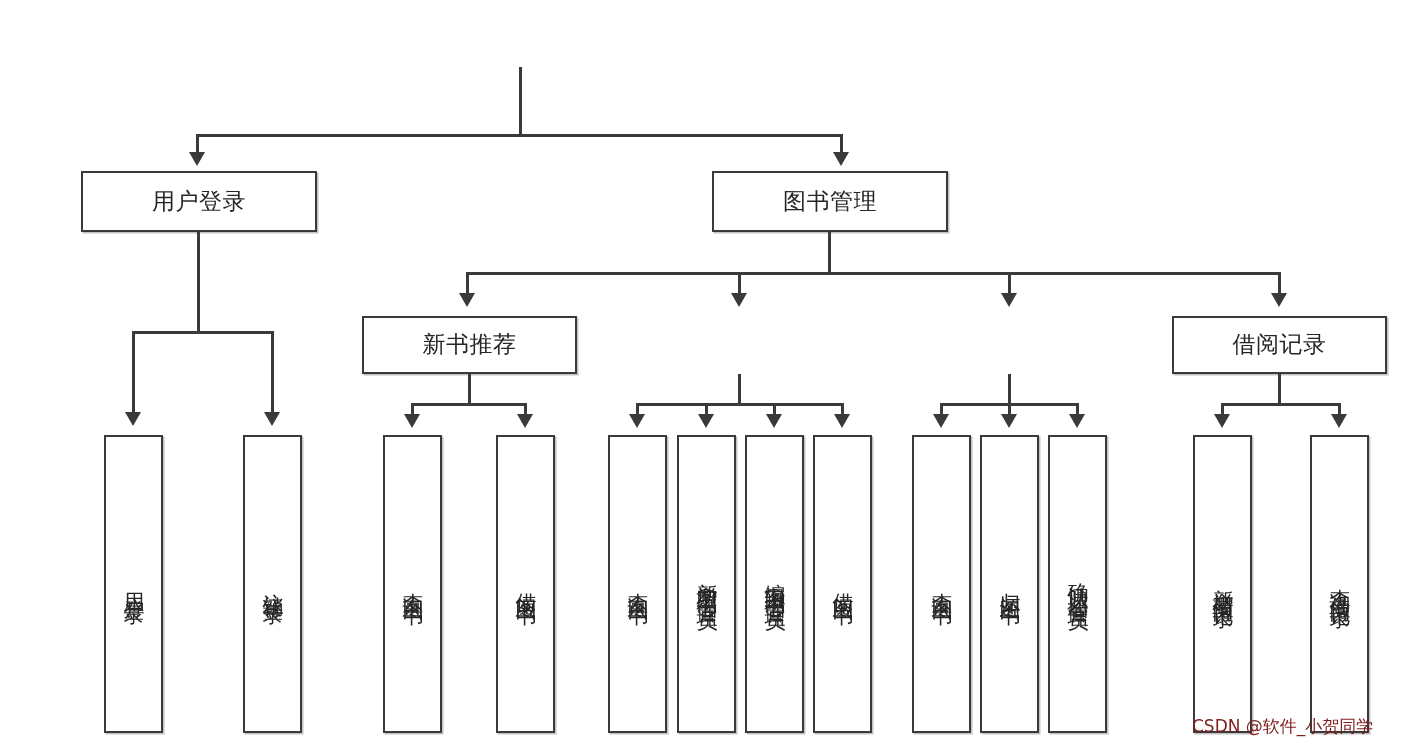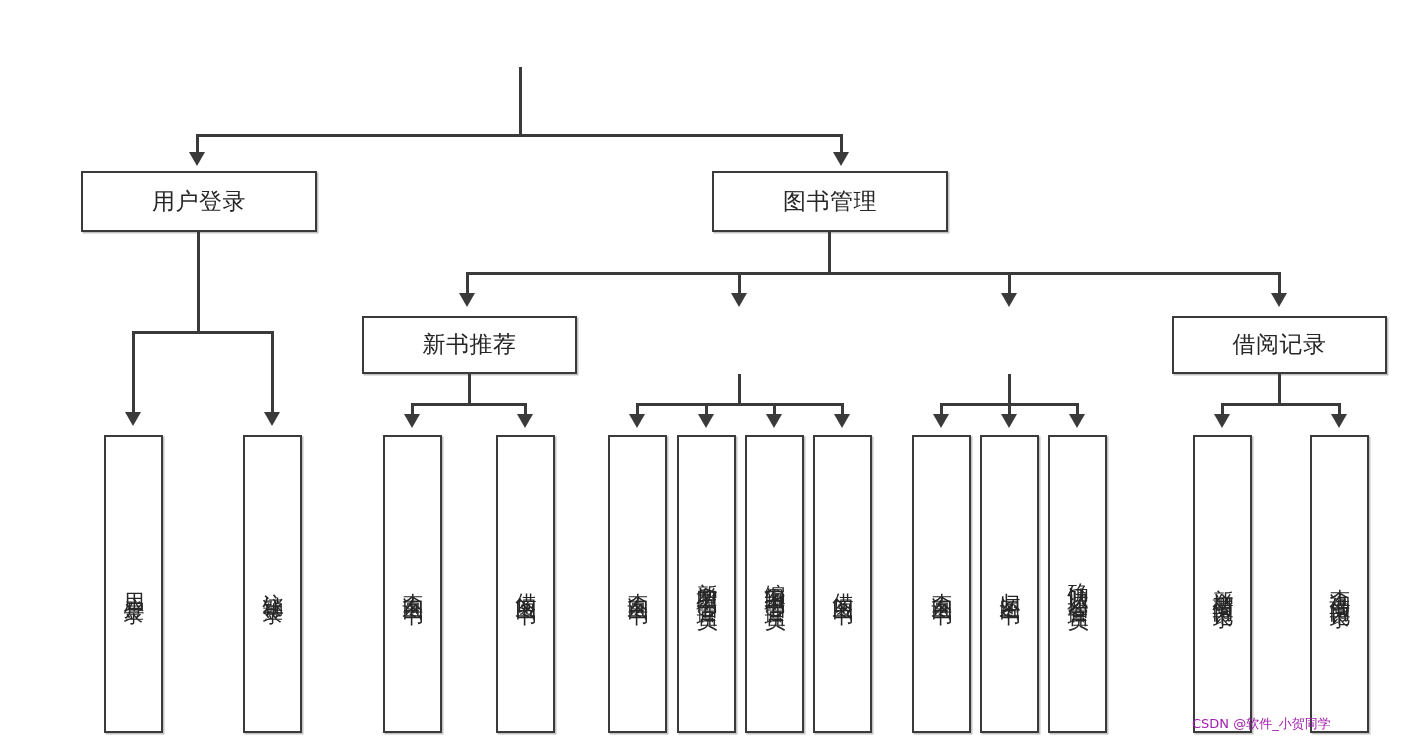--- a/index.html
+++ b/index.html
@@ -73,22 +73,22 @@
     position: absolute;
     width: 0;
     height: 0;
     border-left: 8px solid transparent;
     border-right: 8px solid transparent;
     border-top: 14px solid #3a3a3a;
   }
   
   #watermark {
     position: absolute;
-    color: #a21caf;
-    font-size: 13px;
+    color: #7f1d1d;
+    font-size: 17px;
     white-space: nowrap;
     font-family: "DejaVu Sans", "Liberation Sans", sans-serif;
   }
 </style>
 </head>
 <body>
 
 <div id="canvas">
 
 

